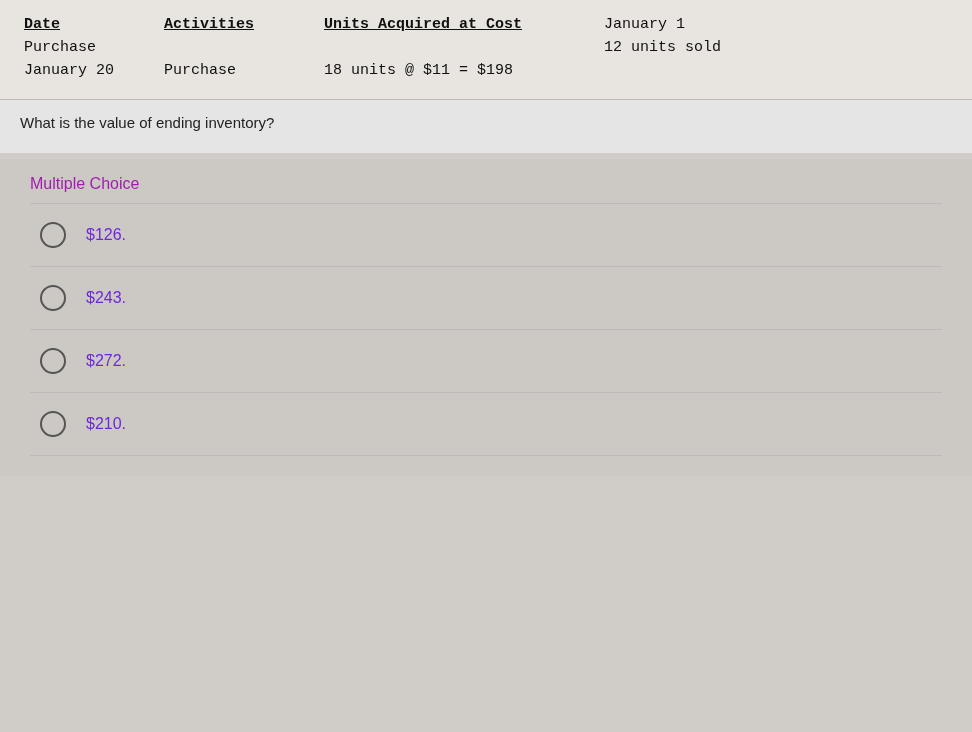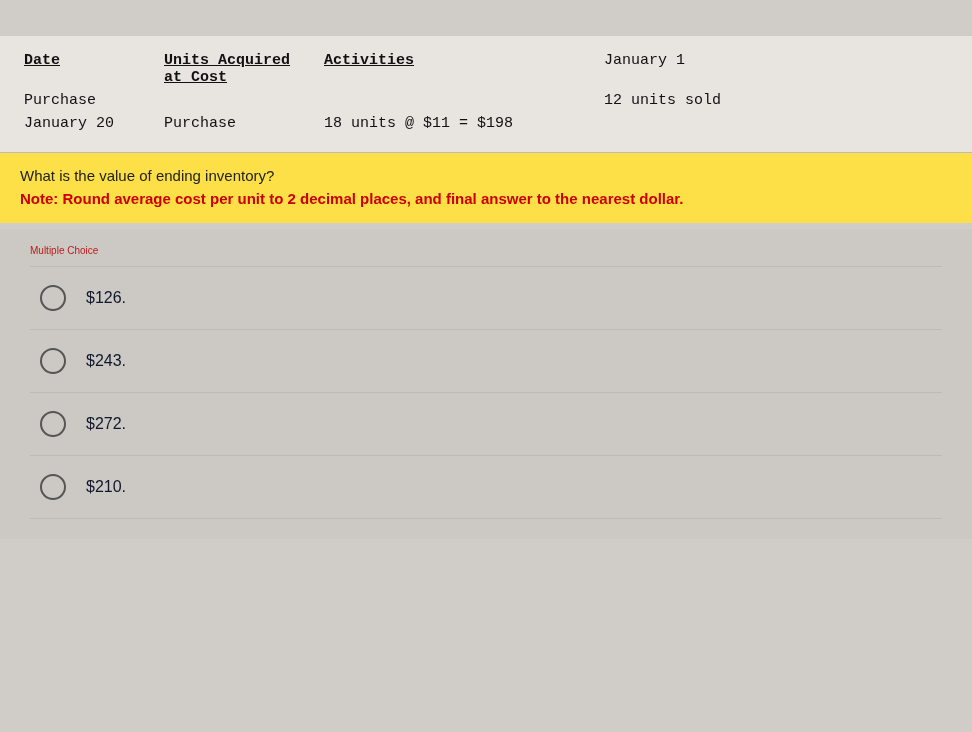--- a/index.html
+++ b/index.html
@@ -13,41 +13,40 @@
       min-height: 732px;
       background-color: #d0ccc8;
       font-family: 'Courier New', Courier, monospace;
       font-size: 15px;
     }
 
     .top-table-section {
       background-color: #e8e4e0;
       padding: 14px 20px 18px 20px;
       border-bottom: 1px solid #bbb;
-      margin-top: 36px;
     }
 
     .table-grid {
       display: grid;
       grid-template-columns: 140px 160px 280px 220px;
       row-gap: 2px;
     }
 
     .table-cell {
       padding: 2px 4px;
       color: #111;
     }
 
     .table-cell.header {
       font-weight: bold;
       text-decoration: underline;
     }
 
     .question-section {
-      background-color: #fde047;
+      background-color: #e5e5e5;
       padding: 14px 32px 16px 20px;
       margin-top: 0;
     }
 
     .question-text {
       font-family: Arial, sans-serif;
       font-size: 15px;
       color: #222;
       margin-bottom: 6px;
       font-weight: normal;
@@ -61,22 +60,22 @@
     }
 
     .mc-section {
       background-color: #ccc9c5;
       padding: 16px 30px 20px 30px;
       margin-top: 6px;
     }
 
     .mc-label {
       font-family: Arial, sans-serif;
-      font-size: 10px;
-      color: #b91c1c;
+      font-size: 16px;
+      color: #a21caf;
       margin-bottom: 10px;
     }
 
     .choice-list {
       display: flex;
       flex-direction: column;
       gap: 0;
     }
 
     .choice-item {
@@ -99,50 +98,49 @@
       border: 2px solid #555;
       background-color: transparent;
       margin-right: 20px;
       flex-shrink: 0;
       display: inline-block;
     }
 
     .choice-label {
       font-family: Arial, sans-serif;
       font-size: 16px;
-      color: #0f172a;
+      color: #6d28d9;
     }
   </style>
 </head>
 <body>
 
 <div class="top-table-section">
   <div class="table-grid">
 
     <div class="table-cell header">Date</div>
+    <div class="table-cell header">Activities</div>
     <div class="table-cell header">Units Acquired at Cost</div>
-    <div class="table-cell header">Activities</div>
 
     <div class="table-cell">January 1</div>
     <div class="table-cell">Purchase</div>
     <div class="table-cell"></div>
 
     <div class="table-cell"></div>
     <div class="table-cell">12 units sold</div>
 
     <div class="table-cell">January 20</div>
     <div class="table-cell">Purchase</div>
     <div class="table-cell">18 units @ $11 = $198</div>
     <div class="table-cell"></div>
   </div>
 </div>
 
 <div class="question-section">
   <p class="question-text">What is the value of ending inventory?</p>
-  <p class="note-text">Note: Round average cost per unit to 2 decimal places, and final answer to the nearest dollar.</p>
 </div>
 
 <div class="mc-section">
   <div class="mc-label">Multiple Choice</div>
   <div class="choice-list">
     <div class="choice-item">
       <span class="radio-circle"></span>
       <span class="choice-label">$126.</span>
     </div>
     <div class="choice-item">

